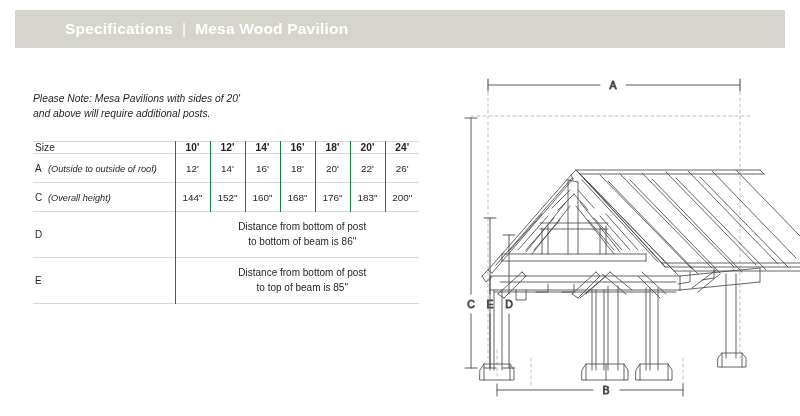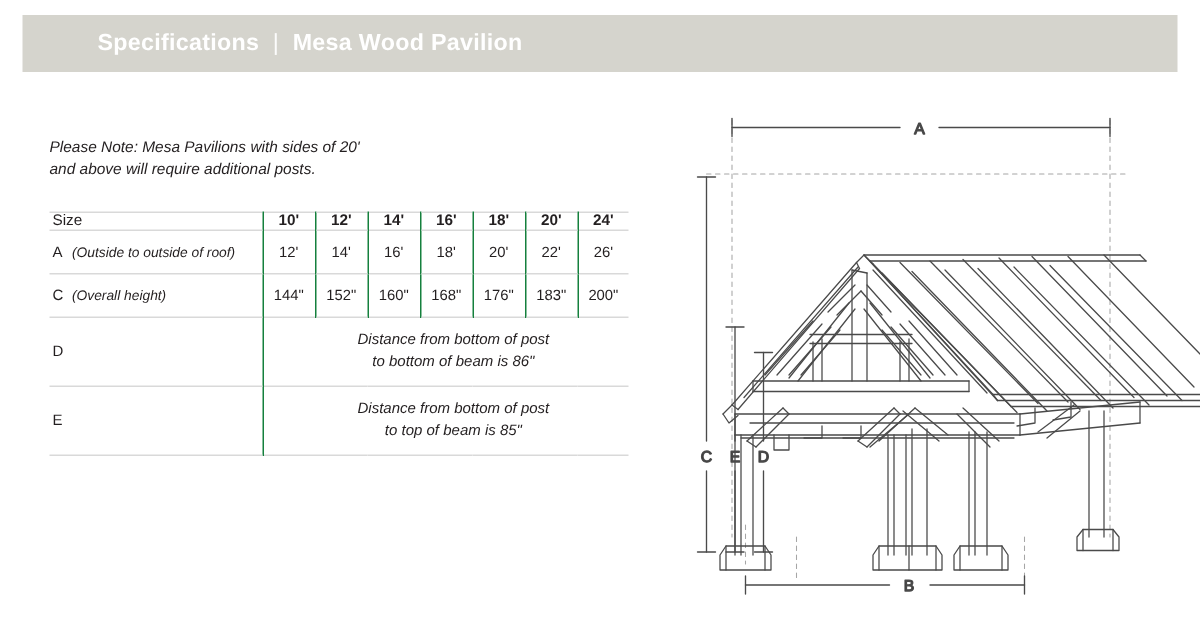--- a/index.html
+++ b/index.html
@@ -99,21 +99,20 @@
     font-weight: bold !important;
     font-size: 10.2px;
   }
   .vsep { border-left: 1px solid #15803d; }
   .numcell { font-size: 9.9px; }
   .txtcell {
     text-align: right;
     padding-left: 10px !important;
     font-size: 10px;
     line-height: 1.45;
-    font-style: italic;
   }
   tr.drow td { height: 28px; }
   tr.bigrow td { height: 45px; }
 
   
   #diagram {
     position: absolute;
     left: 430px;
     top: 58px;
     width: 370px;

